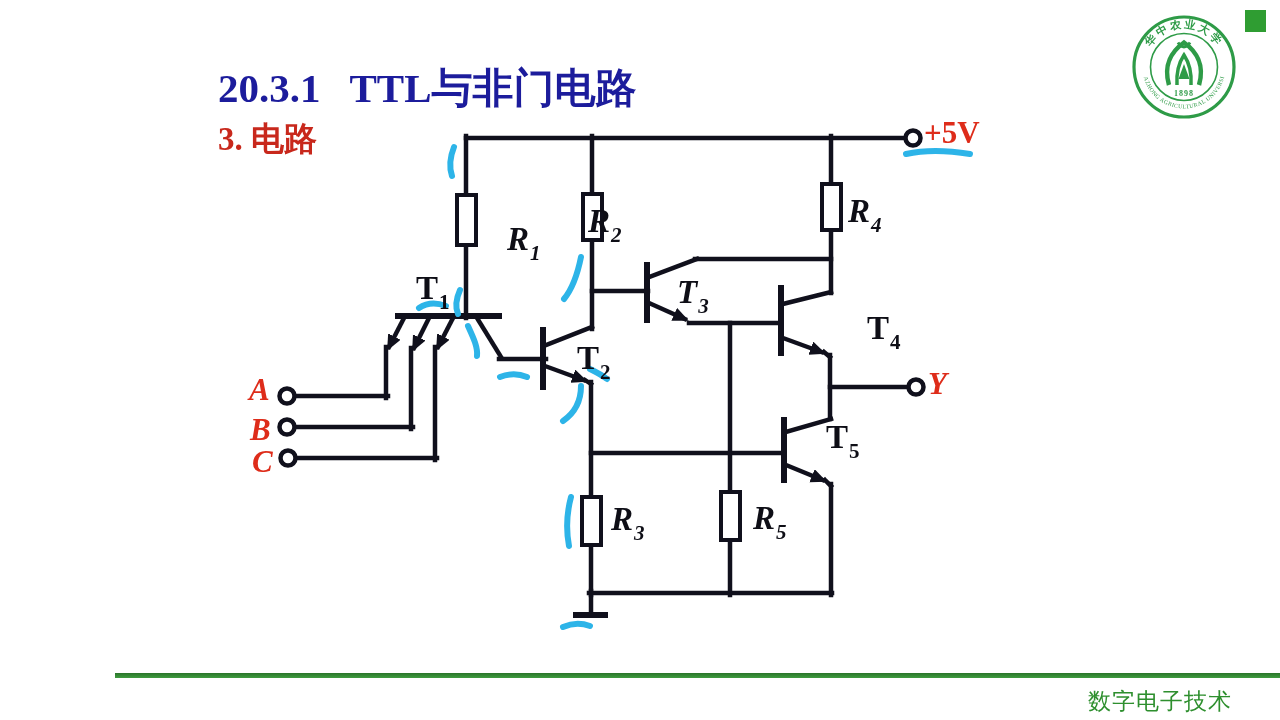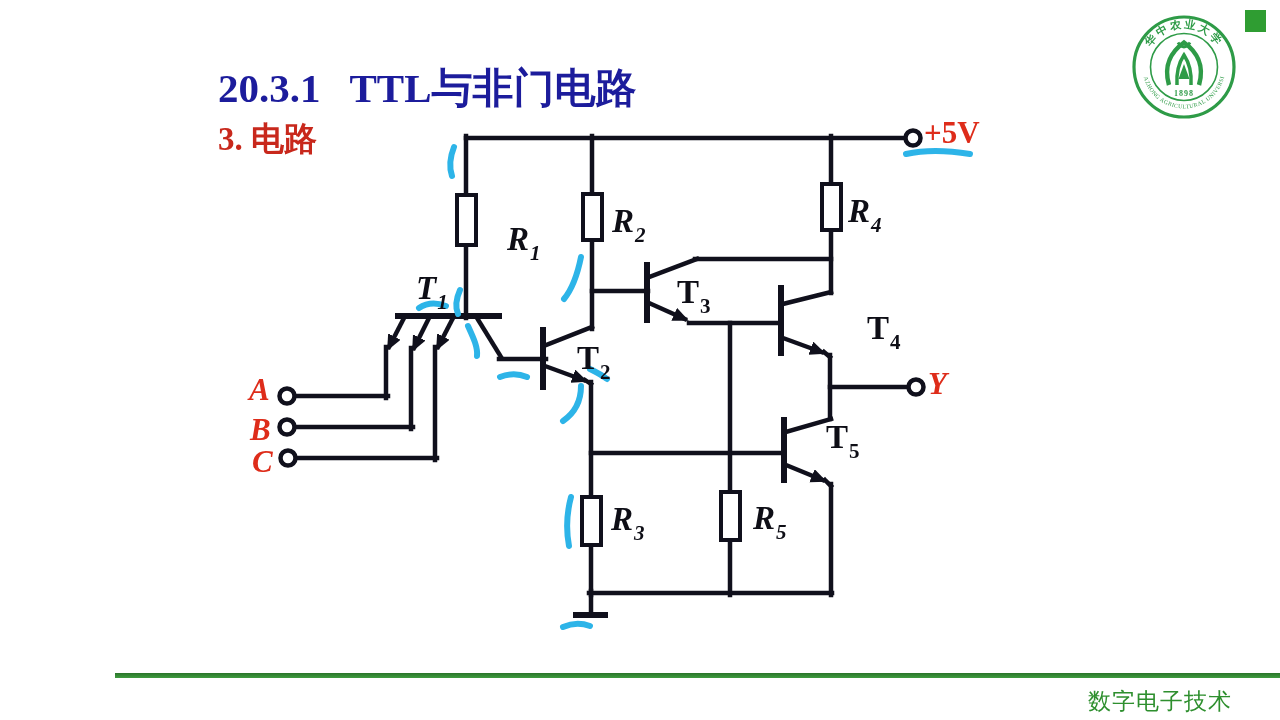--- a/index.html
+++ b/index.html
@@ -129,28 +129,28 @@
     <path d="M581,257 C578,272 573,288 564,299"></path>
     <path d="M500,377 C510,373 520,374 527,377"></path>
     <path d="M590,369 C596,372 602,375 607,379"></path>
     <path d="M581,386 C581,399 576,412 563,421"></path>
     <path d="M571,497 C567,512 566,530 569,546"></path>
     <path d="M563,627 C572,623 582,623 590,626"></path>
   </g>
 </svg>
 
 <span class="clabel rlab" style="left:486px;top:223px;margin-left:21px;"><span>R</span><sub>1</sub></span>
-<span class="clabel rlab" style="left:612px;top:205px;text-align:right;"><span>R</span><sub>2</sub></span>
+<span class="clabel rlab" style="left:588px;top:205px;text-align:right;"><span>R</span><sub>2</sub></span>
 <span class="clabel rlab" style="left:611px;top:503px;"><span>R</span><sub>3</sub></span>
 <span class="clabel rlab" style="left:848px;top:195px;"><span>R</span><sub>4</sub></span>
 <span class="clabel rlab" style="left:745px;top:502px;margin-left:8px;"><span>R</span><sub>5</sub></span>
 
-<span class="clabel" style="left:416px;top:272px;font-style:italic;"><span>T</span><sub>1</sub></span>
+<span class="clabel" style="left:416px;top:272px;"><span>T</span><sub>1</sub></span>
 <span class="clabel" style="left:577px;top:342px;"><span>T</span><sub>2</sub></span>
-<span class="clabel" style="left:677px;top:276px;"><span>T</span><sub>3</sub></span>
+<span class="clabel" style="left:677px;top:276px;font-style:italic;"><span>T</span><sub>3</sub></span>
 <span class="clabel" style="left:823px;top:312px;margin-left:44px;"><span>T</span><sub>4</sub></span>
 <span class="clabel" style="left:826px;top:421px;"><span>T</span><sub>5</sub></span>
 
 <span class="clabel redlab" style="left:249px;top:374px;">A</span>
 <span class="clabel redlab" style="left:250px;top:414px;">B</span>
 <span class="clabel redlab" style="left:252px;top:446px;">C</span>
 <span class="clabel redlab" style="left:928px;top:368px;">Y</span>
 <span class="clabel supply" style="left:924px;top:117px;">+5V</span>
 
 <svg class="abs logo" width="112" height="112" viewBox="0 0 112 112">

